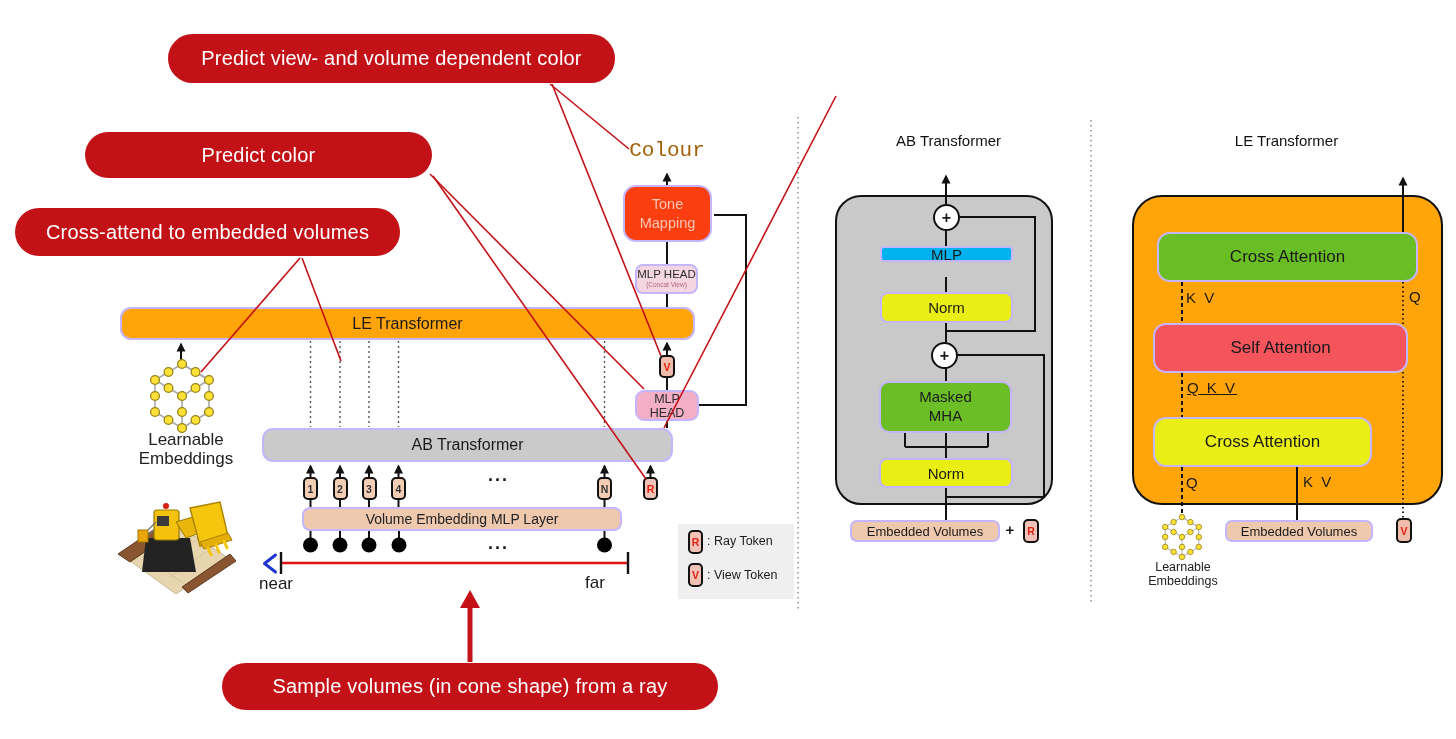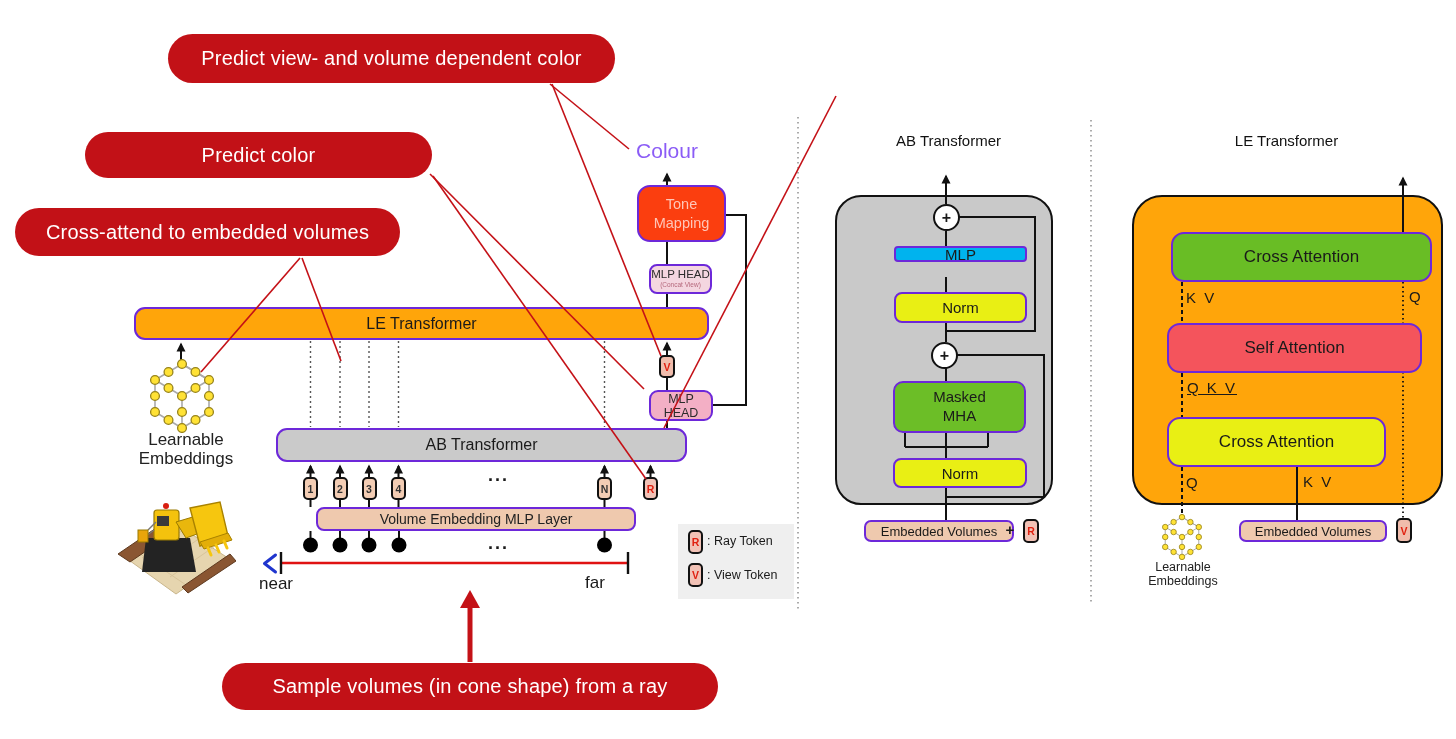--- a/index.html
+++ b/index.html
@@ -1,21 +1,21 @@
 <!DOCTYPE html>
 <html><head>
 <meta charset="utf-8">
 <style>
   html,body{margin:0;padding:0;background:#fff;}
   #canvas{position:relative;width:1456px;height:739px;background:#ffffff;overflow:hidden;
           font-family:"Liberation Sans", sans-serif;color:#1a1a1a;}
   .pill{position:absolute;background:#C21117;color:#fff;display:flex;align-items:center;justify-content:center;
         border-radius:25px;font-size:20px;letter-spacing:0.2px;z-index:5;}
-  .box{position:absolute;border:2px solid #6d28d9;display:flex;align-items:center;justify-content:center;
-       box-sizing:border-box;text-align:center;z-index:3;margin-left:14px;}
+  .box{position:absolute;border:2px solid #c4b5fd;display:flex;align-items:center;justify-content:center;
+       box-sizing:border-box;text-align:center;z-index:3;}
   .chip{position:absolute;border:2px solid #111;border-radius:5px;background:#F3CDB4;display:flex;align-items:center;
         justify-content:center;font-size:10.5px;font-weight:bold;box-sizing:border-box;z-index:3;color:#333;}
   .chip.red{color:#E02010;background:#F2C2B6;}
   .lbl{position:absolute;z-index:3;}
   .plus{position:absolute;width:27px;height:27px;border:2px solid #111;border-radius:50%;background:#fff;
         display:flex;align-items:center;justify-content:center;font-size:16px;font-weight:bold;box-sizing:border-box;z-index:3;}
   .container-box{position:absolute;box-sizing:border-box;border:2px solid #111;z-index:1;}
   svg.under{position:absolute;left:0;top:0;z-index:2;}
   svg.over{position:absolute;left:0;top:0;z-index:4;pointer-events:none;}
   .icon-abs{position:absolute;z-index:3;}
@@ -141,21 +141,21 @@
       <g stroke="#111" stroke-width="2" stroke-dasharray="4 3">
         <line x1="1182" y1="282" x2="1182" y2="323"></line>
         <line x1="1182" y1="373" x2="1182" y2="417"></line>
         <line x1="1182" y1="467" x2="1182" y2="515"></line>
       </g>
       <line x1="1403" y1="282" x2="1403" y2="518" stroke="#111" stroke-width="1.8" stroke-dasharray="1.5 3"></line>
       <line x1="1297" y1="467" x2="1297" y2="520" stroke="#111" stroke-width="2"></line>
     </g>
   </svg>
 
-  <div class="lbl" style="left:612px;top:139px;width:110px;text-align:center;font-size:21px;color:#8b5cf6;">Colour</div>
+  <div class="lbl" style="left:612px;top:139px;width:110px;text-align:center;font-size:21px;color:#a16207;font-family:Liberation Mono, monospace;">Colour</div>
 
   <div class="box" style="left:623px;top:185px;width:89px;height:57px;border-radius:13px;background:#FB3E0F;border-width:2.2px;">
        <span style="width:62px;font-size:14.5px;line-height:1.25;color:#FFC6B8;">Tone Mapping</span>
     </div>
 
   <div class="box" style="left:635px;top:264px;width:63px;height:30px;border-radius:8px;background:#F4D6E0;flex-direction:column;">
     <span style="font-size:11.5px;color:#2b2b2b;line-height:1;">MLP HEAD</span>
     <span style="font-size:6.5px;color:#B5677B;line-height:1.2;">(Concat View)</span>
   </div>
 

